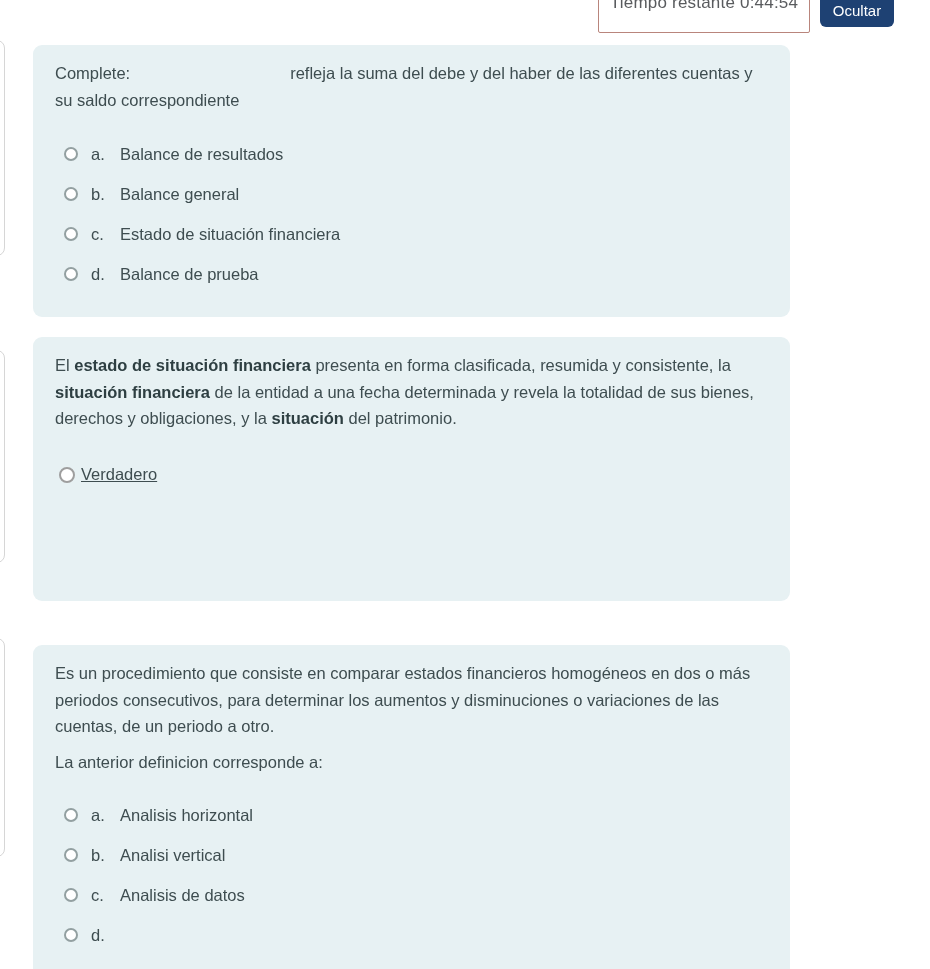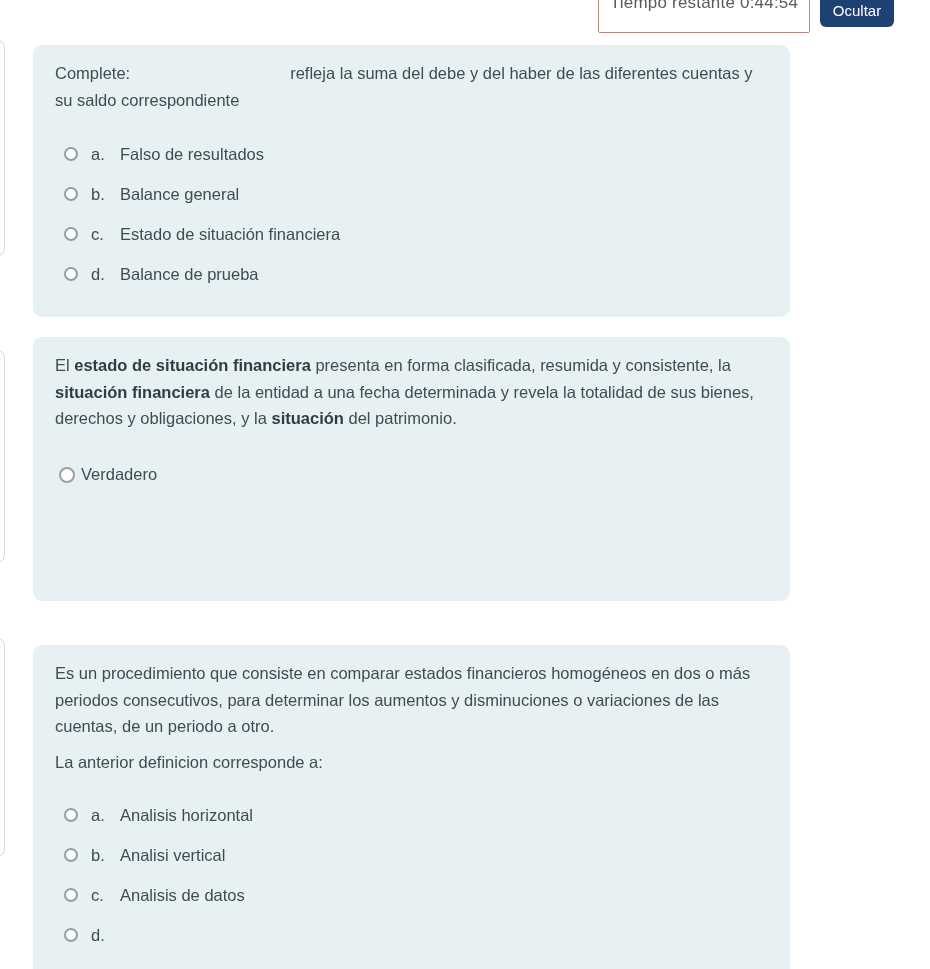--- a/index.html
+++ b/index.html
@@ -68,21 +68,21 @@
   .opt{
     display:flex;align-items:center;height:24px;margin-bottom:16px;
     padding-left:9px;font-size:16.5px;cursor:pointer;
   }
   .radio{
     width:14px;height:14px;flex:none;background:#fff;
     border:2px solid var(--radio-border);border-radius:50%;
     margin-right:13px;
   }
   .letter{width:20px;margin-right:9px;flex:none;}
-  .opt-tf{height:26px;margin-bottom:11px;padding-left:4px;}
+  .opt-tf{height:26px;margin-bottom:11px;padding-left:4px;text-decoration:underline;}
   .opt-tf .radio{
     width:16px;height:16px;border-color:#9e9e9e;margin-right:6px;
   }
 </style>
 </head>
 <body>
 
 <div class="timer-box">
   <span>Tiempo restante 0:44:54</span>
 </div>
@@ -93,21 +93,21 @@
 <div class="stub" id="stub-3"></div>
 
 <div class="q" id="q1">
   <div class="prompt">
     <span>Complete:</span><span class="blank-gap"></span><span>refleja la suma del debe y del haber de las diferentes cuentas y su saldo correspondiente</span>
   </div>
   <div class="options">
     <div class="opt">
       <span class="radio"></span>
       <span class="letter">a.</span>
-      <span>Falso de resultados</span>
+      <span>Balance de resultados</span>
     </div>
     <div class="opt">
       <span class="radio"></span>
       <span class="letter">b.</span>
       <span>Balance general</span>
     </div>
     <div class="opt">
       <span class="radio"></span>
       <span class="letter">c.</span>
       <span>Estado de situación financiera</span>

